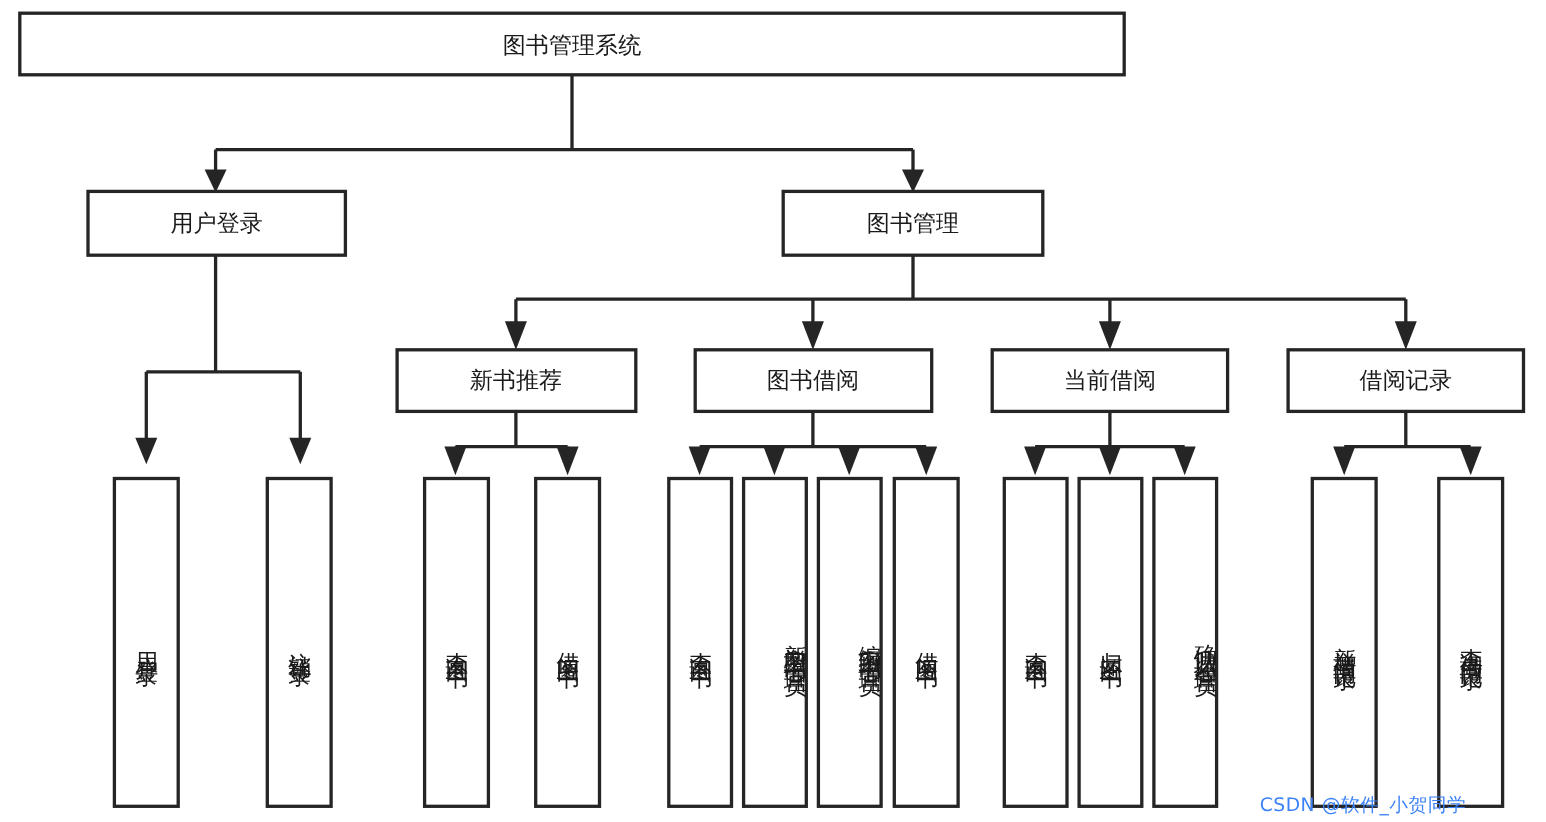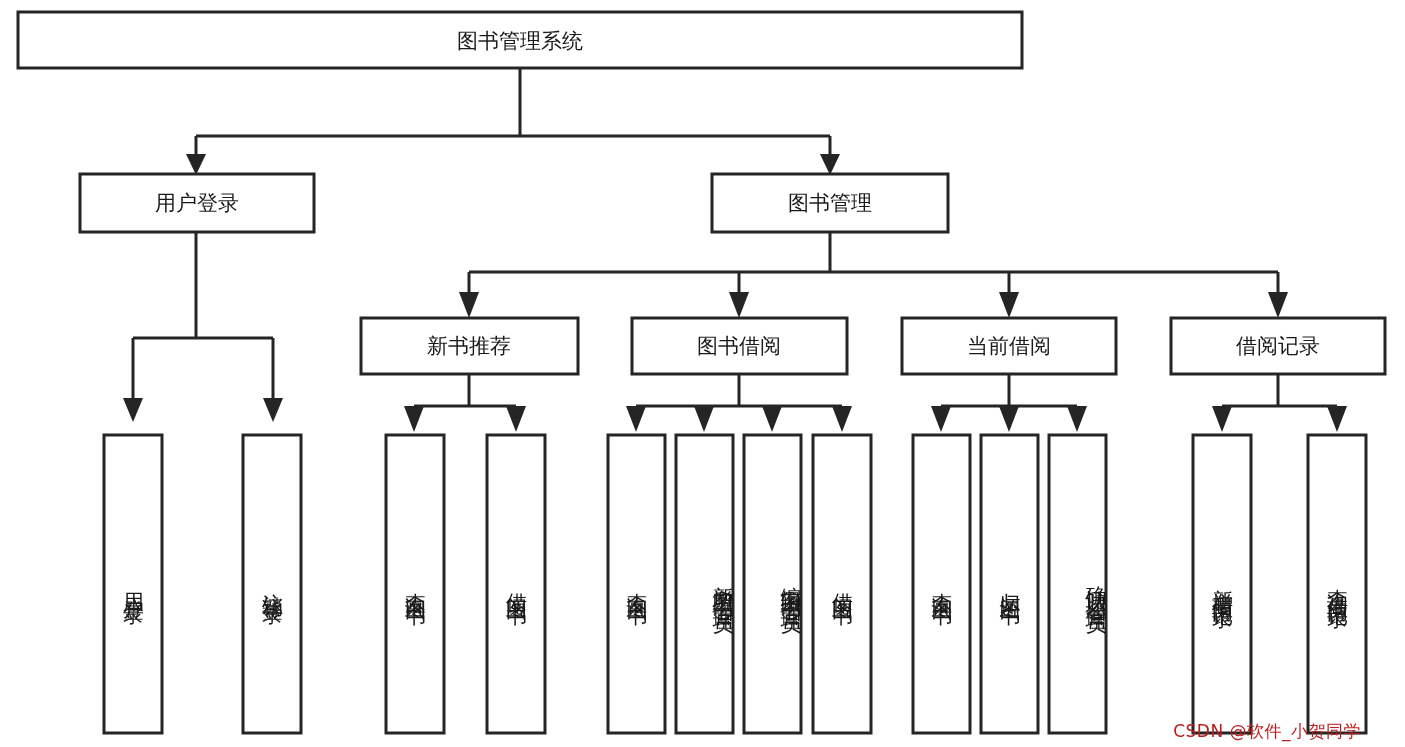--- a/index.html
+++ b/index.html
@@ -11,21 +11,20 @@
     width: 1405px;
     height: 747px;
     overflow: hidden;
     font-family: "DejaVu Sans", "Liberation Sans", sans-serif;
   }
   #diagram-root {
     position: relative;
     width: 1339px;
     height: 747px;
     background: #ffffff;
-    padding-left: 28px;
   }
   svg.flow {
     position: absolute;
     top: 0;
     left: 0;
     width: 1405px;
     height: 747px;
     display: block;
   }
   .node-rect {
@@ -61,21 +60,21 @@
     text-align: center;
     white-space: nowrap;
     pointer-events: none;
   }
   .watermark {
     position: absolute;
     right: 6px;
     bottom: 4px;
     font-family: "DejaVu Sans", "Liberation Sans", sans-serif;
     font-size: 17px;
-    color: #b91c1c;
+    color: #3b82f6;
     white-space: nowrap;
     letter-spacing: 0.5px;
   }
 </style>
 </head>
 <body>
 
 <div id="diagram-root">
 
   <svg class="flow" viewBox="0 0 1405 747" xmlns="http://www.w3.org/2000/svg">

